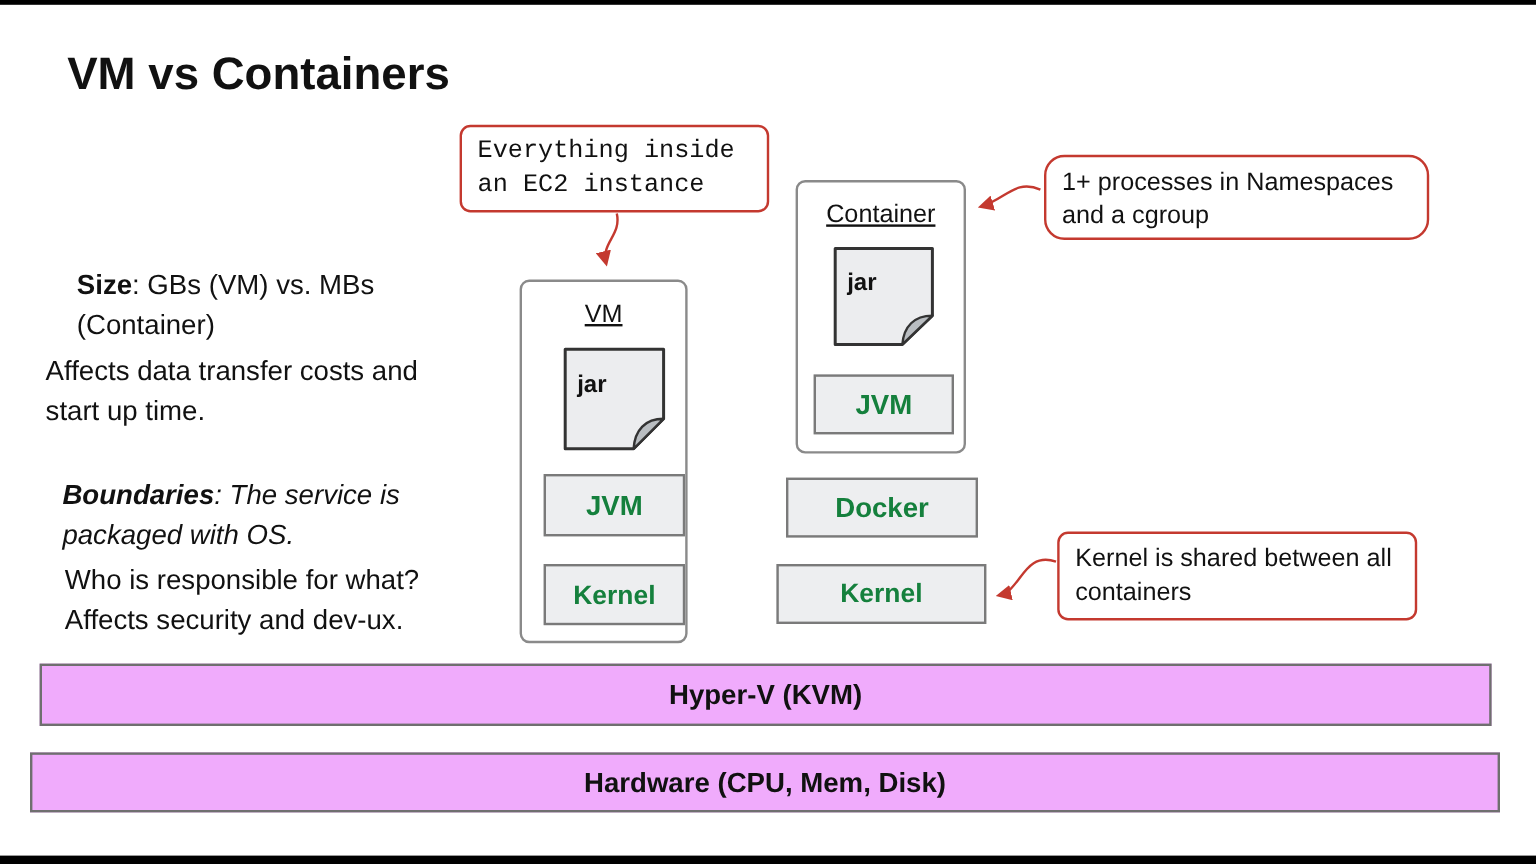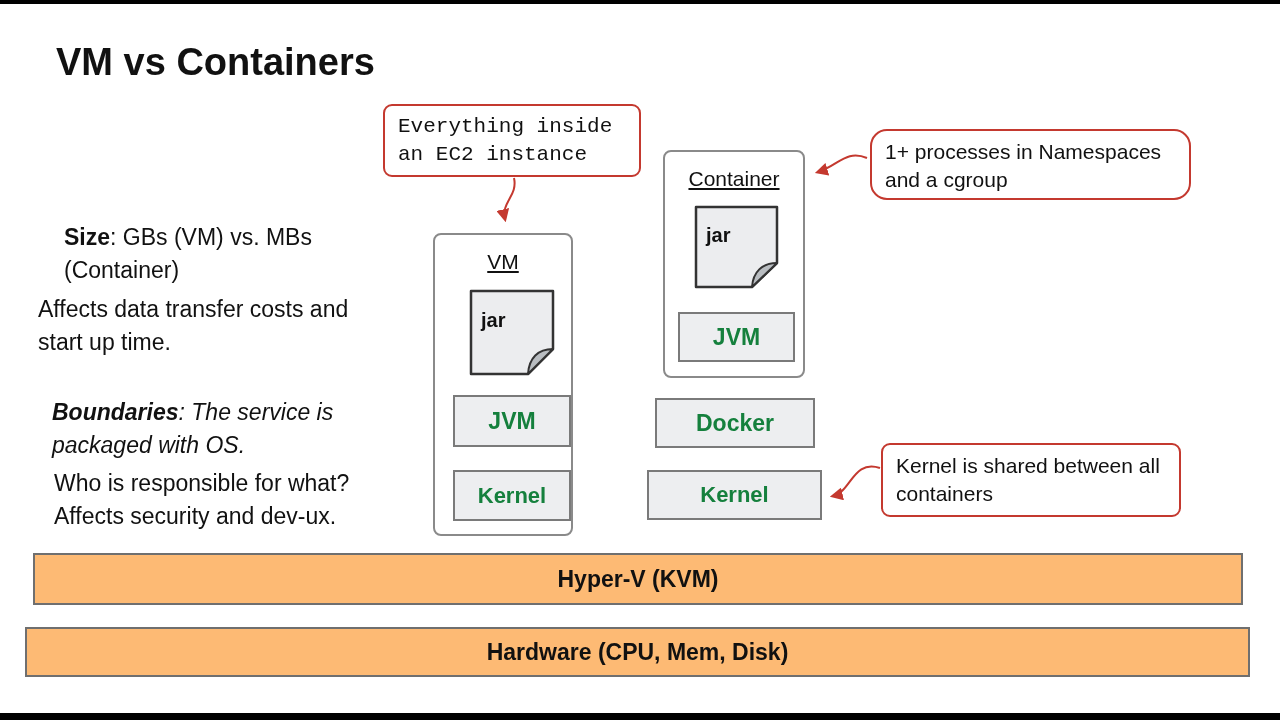--- a/index.html
+++ b/index.html
@@ -22,21 +22,21 @@
   .outline{
     background:#fff;border:2px solid #8a8a8a;border-radius:8px;box-sizing:border-box;
   }
   .outline .cap{width:100%;text-align:center;font-size:21px;padding-top:15px;text-decoration:underline;}
   .stackbox{
     background:#edeef0;border:2px solid #7a7a7a;box-sizing:border-box;
     display:flex;align-items:center;justify-content:center;
     font-weight:bold;font-size:23px;color:#15803d;
   }
   .bar{
-    background:#fdba74;border:2px solid #6f6f6f;box-sizing:border-box;
+    background:#f0abfc;border:2px solid #6f6f6f;box-sizing:border-box;
     display:flex;align-items:center;justify-content:center;
     font-weight:bold;font-size:23px;color:#111;
   }
   svg.overlay{position:absolute;left:0;top:0;pointer-events:none;}
   .jar-label{font:bold 20px "Liberation Sans","DejaVu Sans",sans-serif;fill:#111;}
 </style>
 </head>
 <body>
 
 <div id="slide"></div>

